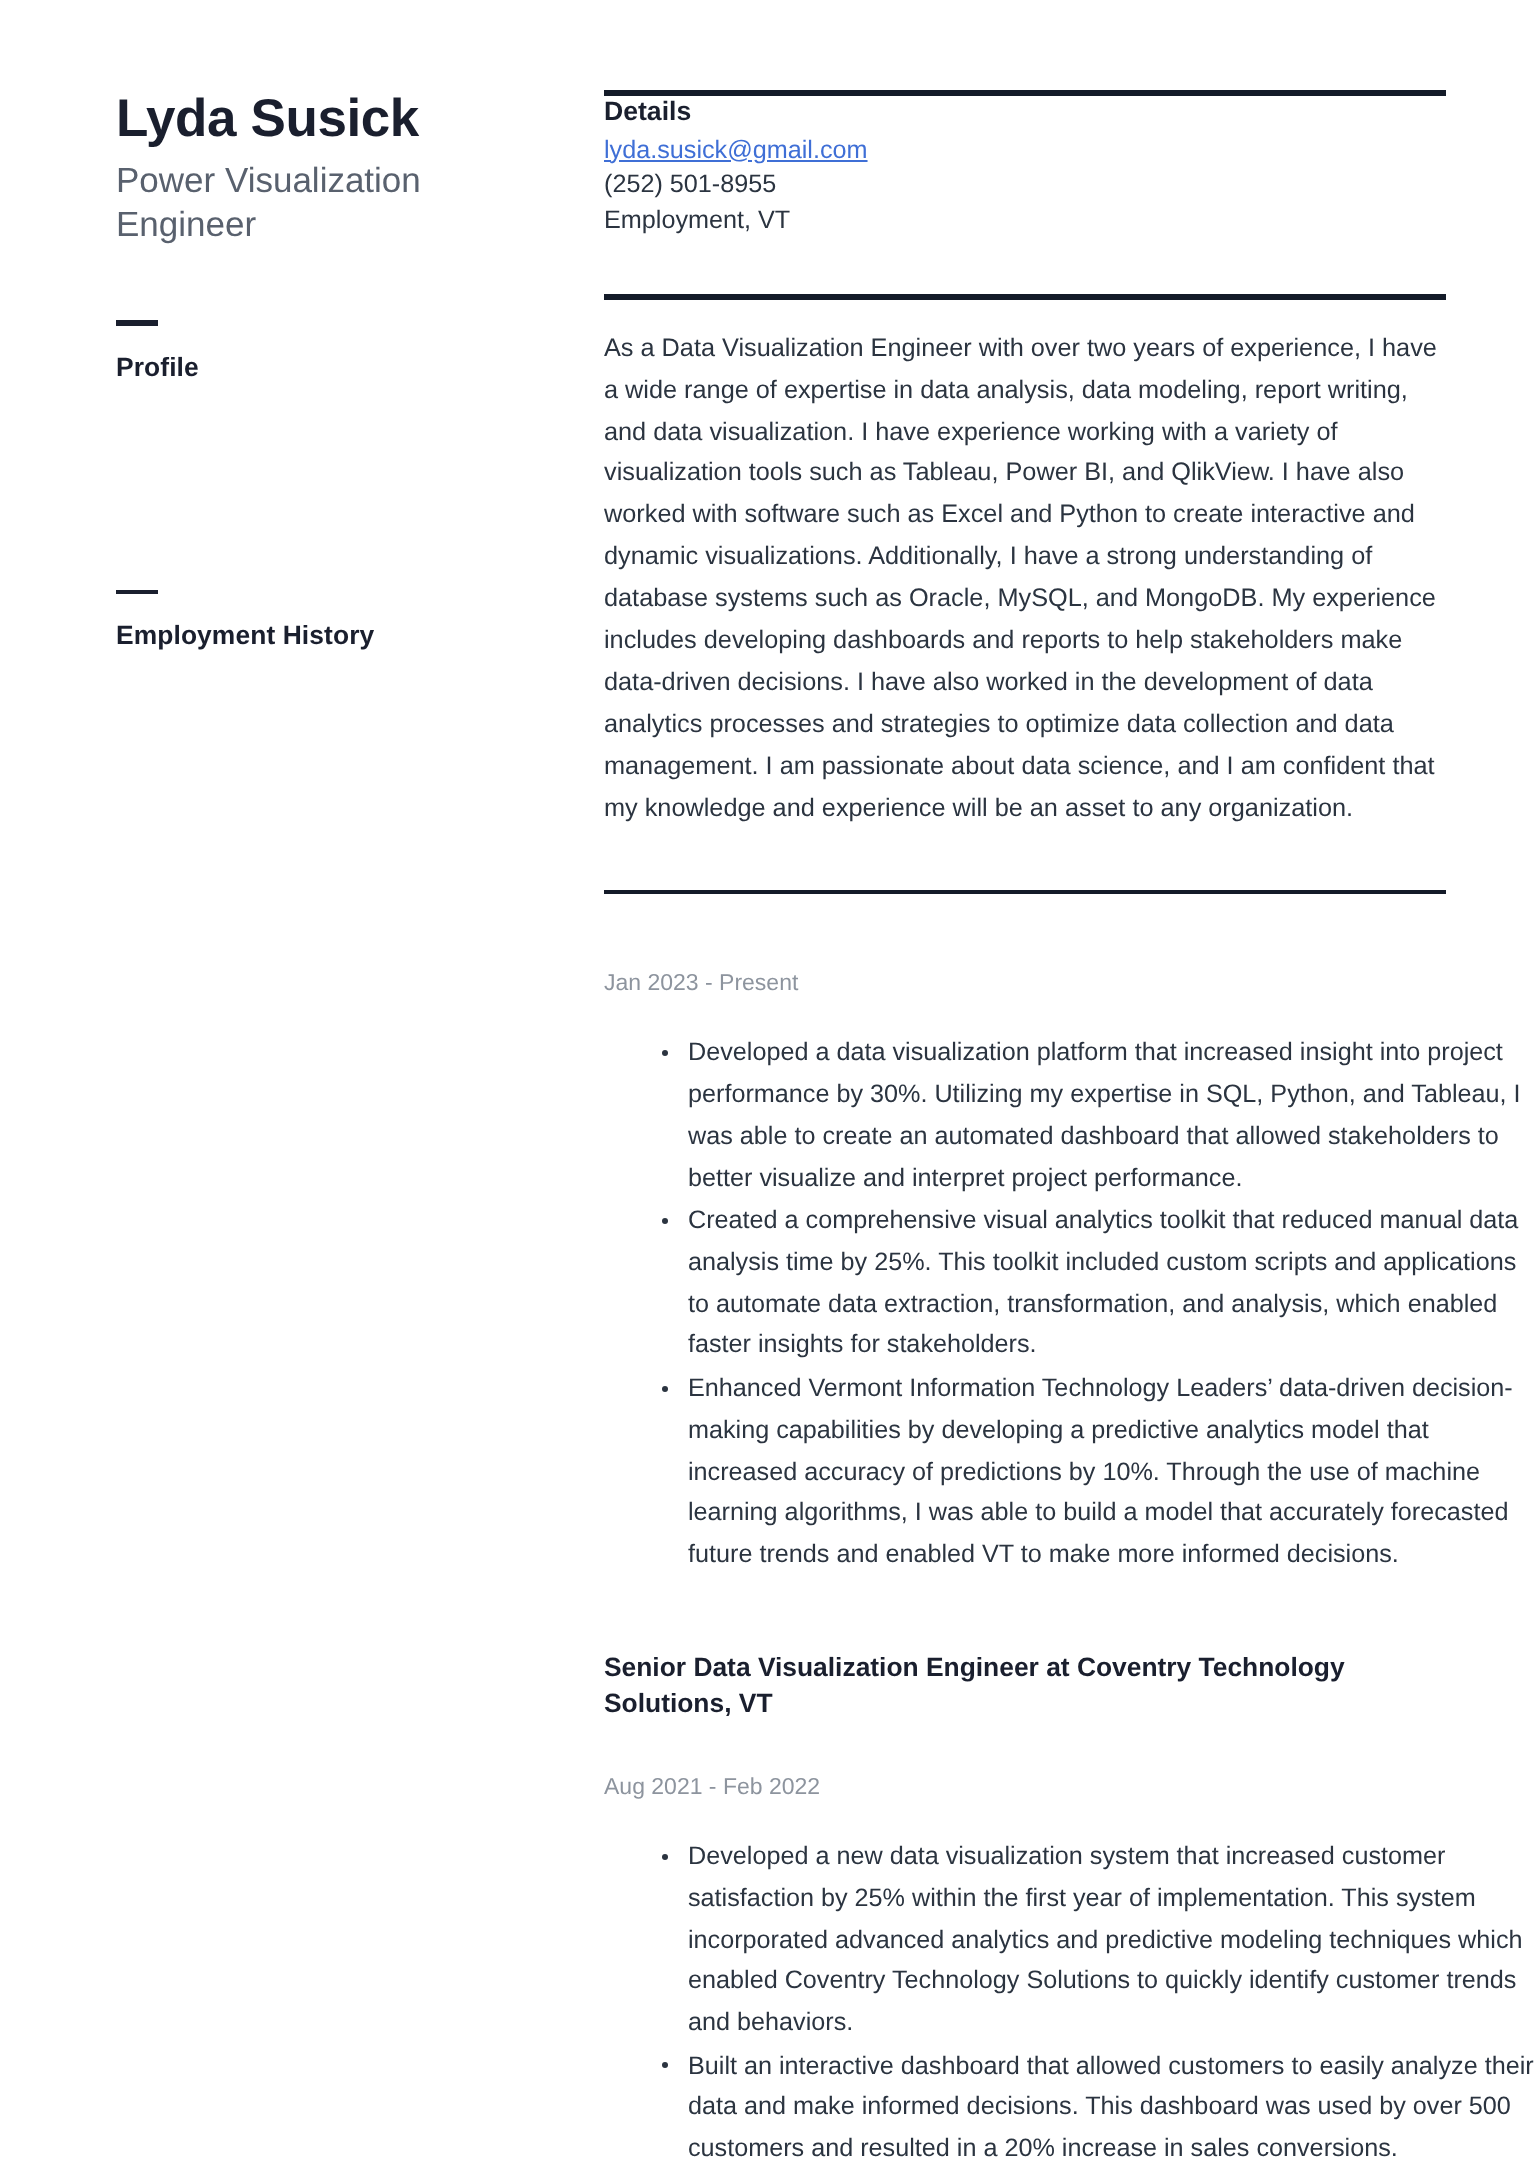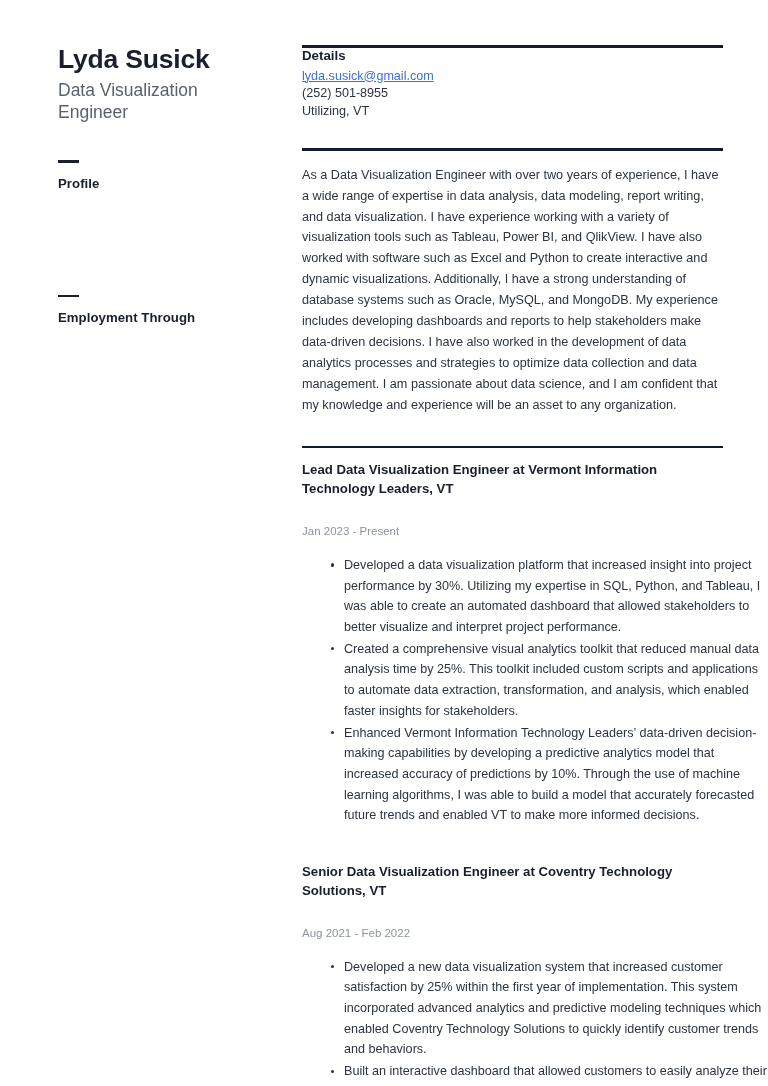--- a/index.html
+++ b/index.html
@@ -175,53 +175,52 @@
   }
 </style>
 </head>
 <body>
 
 <div class="page">
 
   <div class="left-col">
 
     <h1 class="name">Lyda Susick</h1>
-    <div class="job-title">Data Visualization Engineer</div>
+    <div class="job-title">Power Visualization Engineer</div>
 
     <div class="side-section">
       <div class="side-dash"></div>
       <div class="side-heading">Profile</div>
     </div>
 
     <div class="side-section employment">
       <div class="side-dash"></div>
-      <div class="side-heading">Employment Through</div>
+      <div class="side-heading">Employment History</div>
     </div>
 
   </div>
 
   <div class="right-col">
 
     <div class="rule"></div>
     <div class="block-details">
       <div class="details-heading">Details</div>
       <div><span class="detail-link">lyda.susick@gmail.com</span></div>
       <div class="detail-line">(252) 501-8955</div>
-      <div class="detail-line">Utilizing, VT</div>
+      <div class="detail-line">Employment, VT</div>
     </div>
 
     <div class="spacer-profile"></div>
     <div class="rule"></div>
     <div class="profile-text">As a Data Visualization Engineer with over two years of experience, I have a wide range of expertise in data analysis, data modeling, report writing, and data visualization. I have experience working with a variety of visualization tools such as Tableau, Power BI, and QlikView. I have also worked with software such as Excel and Python to create interactive and dynamic visualizations. Additionally, I have a strong understanding of database systems such as Oracle, MySQL, and MongoDB. My experience includes developing dashboards and reports to help stakeholders make data-driven decisions. I have also worked in the development of data analytics processes and strategies to optimize data collection and data management. I am passionate about data science, and I am confident that my knowledge and experience will be an asset to any organization.</div>
 
     <div class="spacer-employment"></div>
     <div class="rule"></div>
 
     <div class="job">
-      <div class="job-heading">Lead Data Visualization Engineer at Vermont Information Technology Leaders, VT</div>
       <div class="job-dates">Jan 2023 - Present</div>
       <ul class="bullets">
         <li>Developed a data visualization platform that increased insight into project performance by 30%. Utilizing my expertise in SQL, Python, and Tableau, I was able to create an automated dashboard that allowed stakeholders to better visualize and interpret project performance.</li>
         <li>Created a comprehensive visual analytics toolkit that reduced manual data analysis time by 25%. This toolkit included custom scripts and applications to automate data extraction, transformation, and analysis, which enabled faster insights for stakeholders.</li>
         <li>Enhanced Vermont Information Technology Leaders’ data-driven decision-making capabilities by developing a predictive analytics model that increased accuracy of predictions by 10%. Through the use of machine learning algorithms, I was able to build a model that accurately forecasted future trends and enabled VT to make more informed decisions.</li>
       </ul>
     </div>
 
     <div class="job">
       <div class="job-heading">Senior Data Visualization Engineer at Coventry Technology Solutions, VT</div>

